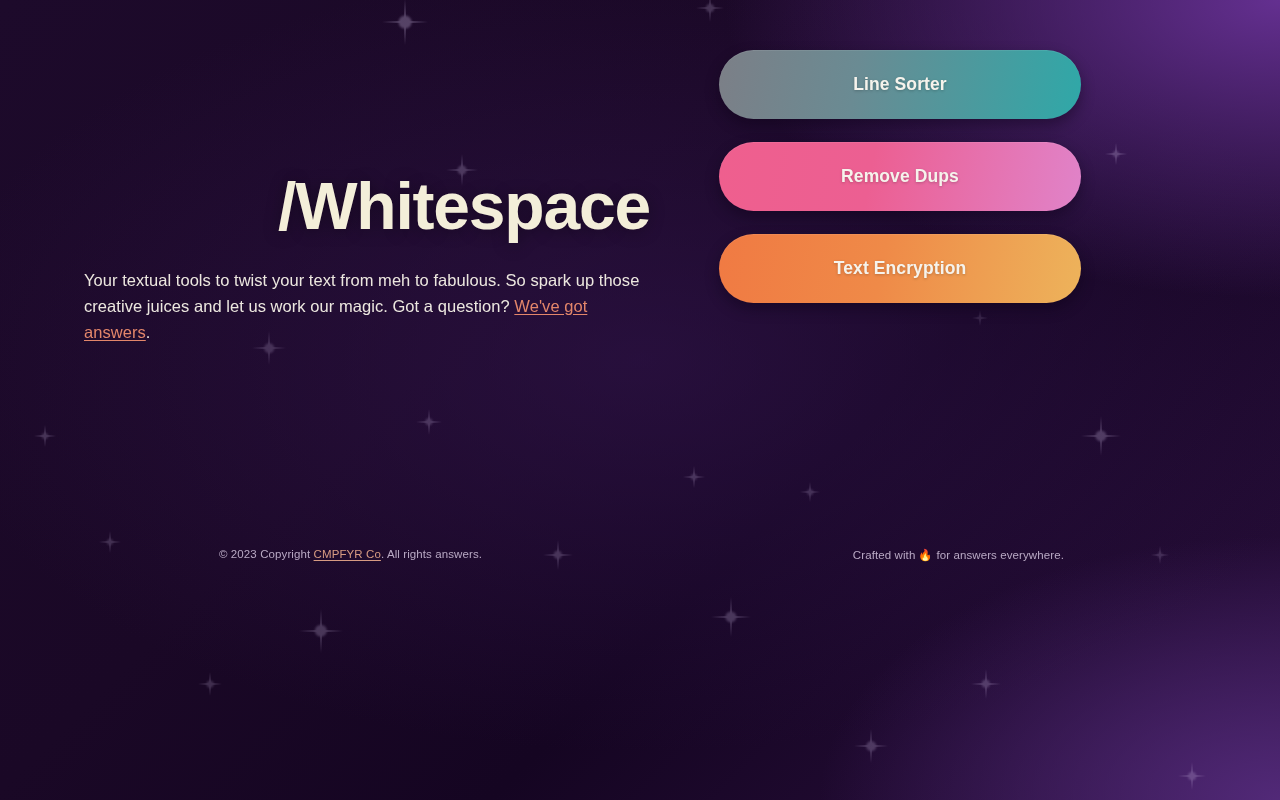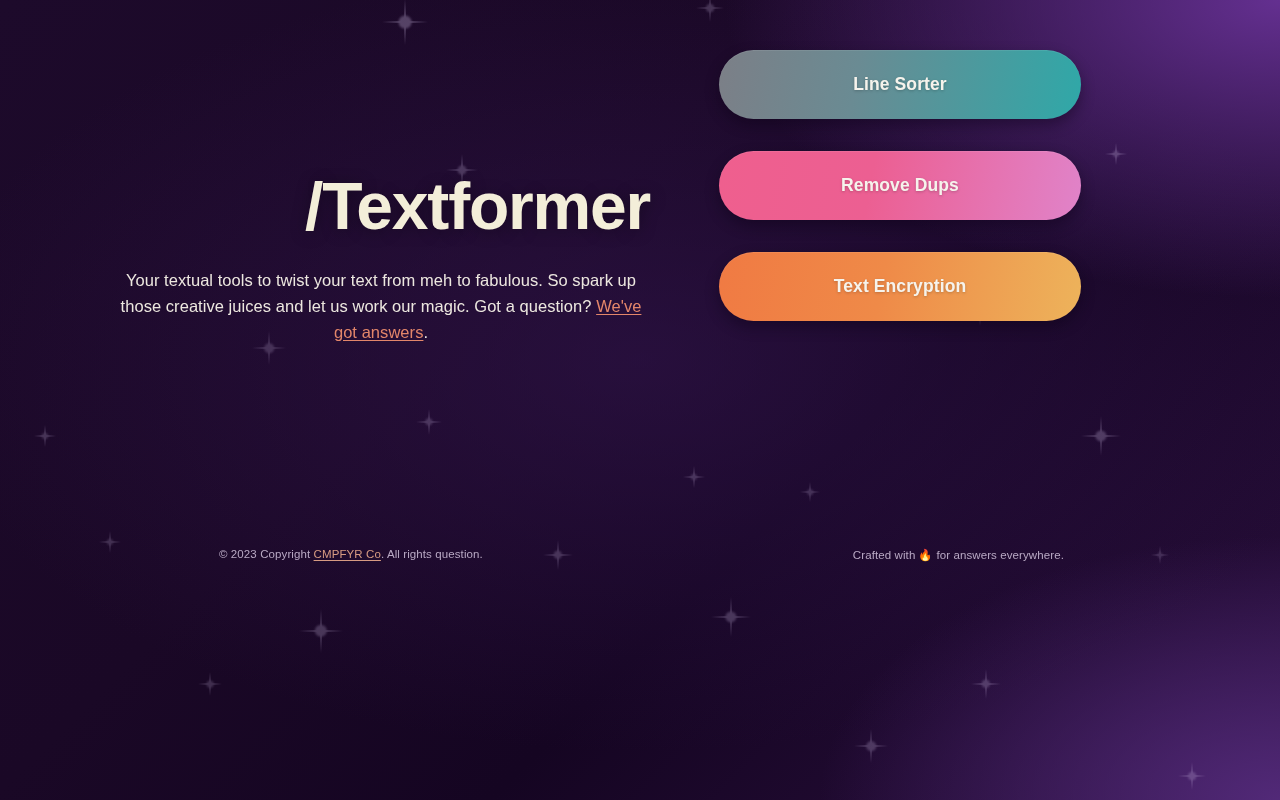--- a/index.html
+++ b/index.html
@@ -57,39 +57,39 @@
     padding-right:10px;
     font-size:66px;
     line-height:1.04;
     font-weight:700;
     letter-spacing:-1.2px;
     color:#f3eed9;
     text-shadow:0 2px 16px rgba(0,0,0,0.35);
   }
   #hero-sub {
     margin-top:26px;
-    text-align:center;
+    text-align:left;
     padding-right:10px;
-    padding-left:112px;
+    padding-left:84px;
     font-size:16.5px;
     line-height:1.58;
     color:#ece7df;
     letter-spacing:0.05px;
   }
   #hero-sub a {
     color:#e3866a;
     text-decoration:underline;
     text-underline-offset:2px;
   }
 
   
   .tool-col {
     position:absolute; left:719px; top:50px;
     width:362px;
-    display:flex; flex-direction:column; gap:32px;
+    display:flex; flex-direction:column; gap:23px;
   }
   .tool-btn {
     position:relative;
     height:69px; width:100%;
     border:none; border-radius:40px;
     cursor:pointer;
     font-family:"Liberation Sans", sans-serif;
     font-size:17.5px; font-weight:700;
     letter-spacing:0.1px;
     color:#f6f3ec;
@@ -218,41 +218,41 @@
       <div class="sparkle" style="left: 972px; top: 310px; width: 16px; height: 16px; opacity: 0.14; color: rgb(217, 199, 239);">
         <i class="v"></i>
         <i class="h"></i>
         <i class="core"></i>
       </div>
     </div>
 
   <div id="content">
 
     <div class="left-col">
-      <h1 id="hero-title">/Textformer</h1>
+      <h1 id="hero-title">/Whitespace</h1>
       <p id="hero-sub">
         <span>Your textual tools to twist your text from meh to fabulous. So spark up those creative juices and let us work our magic. Got a question? </span><a href="#">We've got answers</a><span>.</span>
       </p>
     </div>
 
     <div class="tool-col" id="tool-col">
         <button class="tool-btn" style="background: linear-gradient(100deg, rgb(124, 127, 135) 0%, rgb(106, 139, 147) 38%, rgb(47, 168, 168) 100%);">
           <span>Line Sorter</span>
         </button>
         <button class="tool-btn" style="background: linear-gradient(100deg, rgb(239, 95, 142) 0%, rgb(236, 95, 146) 42%, rgb(224, 131, 201) 100%);">
           <span>Remove Dups</span>
         </button>
         <button class="tool-btn" style="background: linear-gradient(100deg, rgb(240, 122, 67) 0%, rgb(239, 138, 72) 45%, rgb(237, 179, 91) 100%);">
           <span>Text Encryption</span>
         </button>
       </div>
 
     <div class="footer">
       <div class="footer-left">
-        <span>© 2023 Copyright </span><a href="#">CMPFYR Co</a><span>. All rights question.</span>
+        <span>© 2023 Copyright </span><a href="#">CMPFYR Co</a><span>. All rights answers.</span>
       </div>
       <div class="footer-right">
         <span>Crafted with </span><span class="flame">🔥</span><span> for answers everywhere.</span>
       </div>
     </div>
 
   </div>
 </div>
 
 </body></html>

